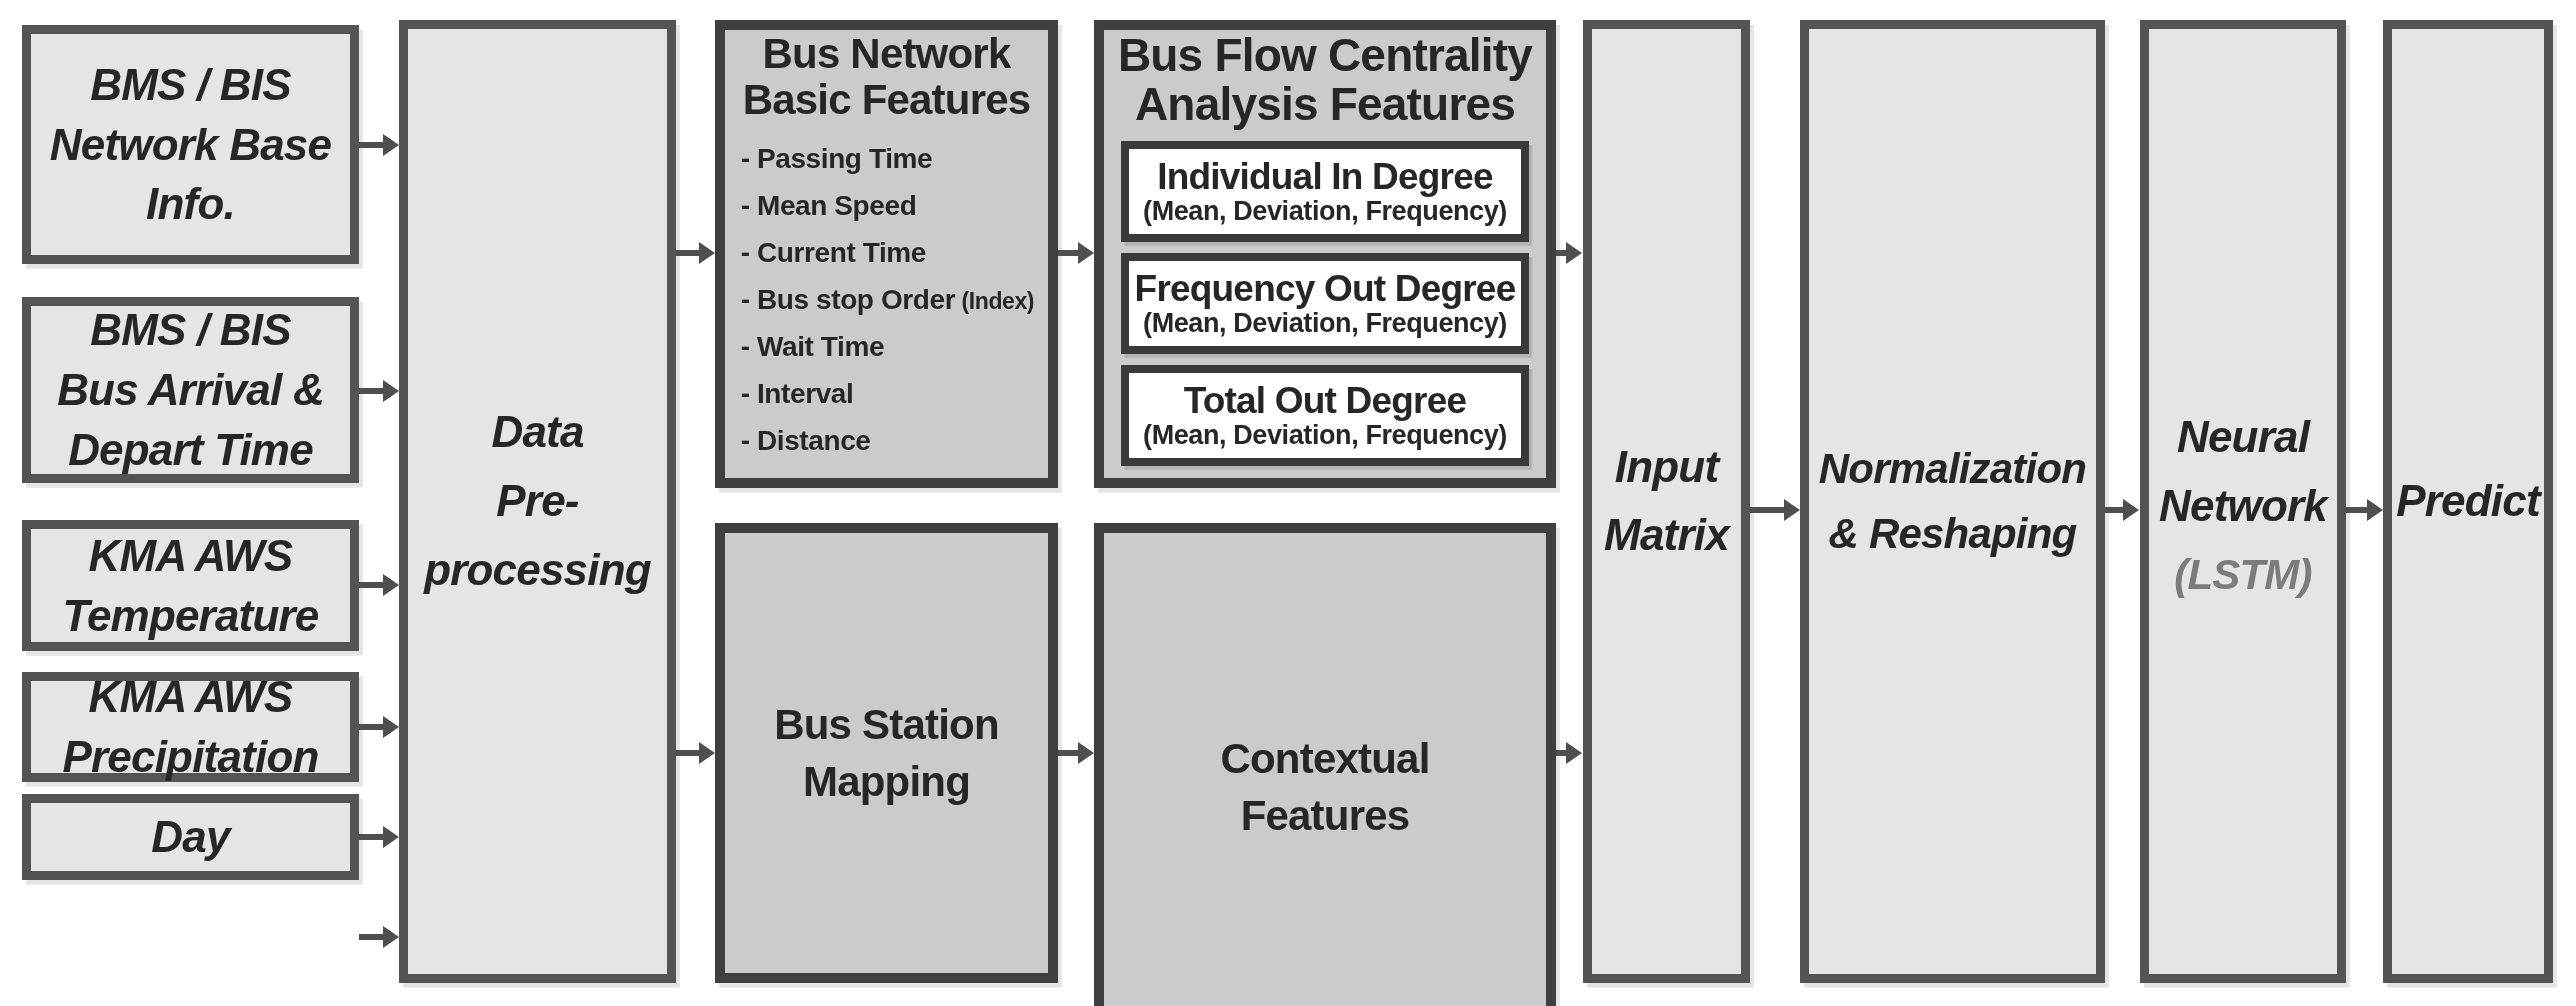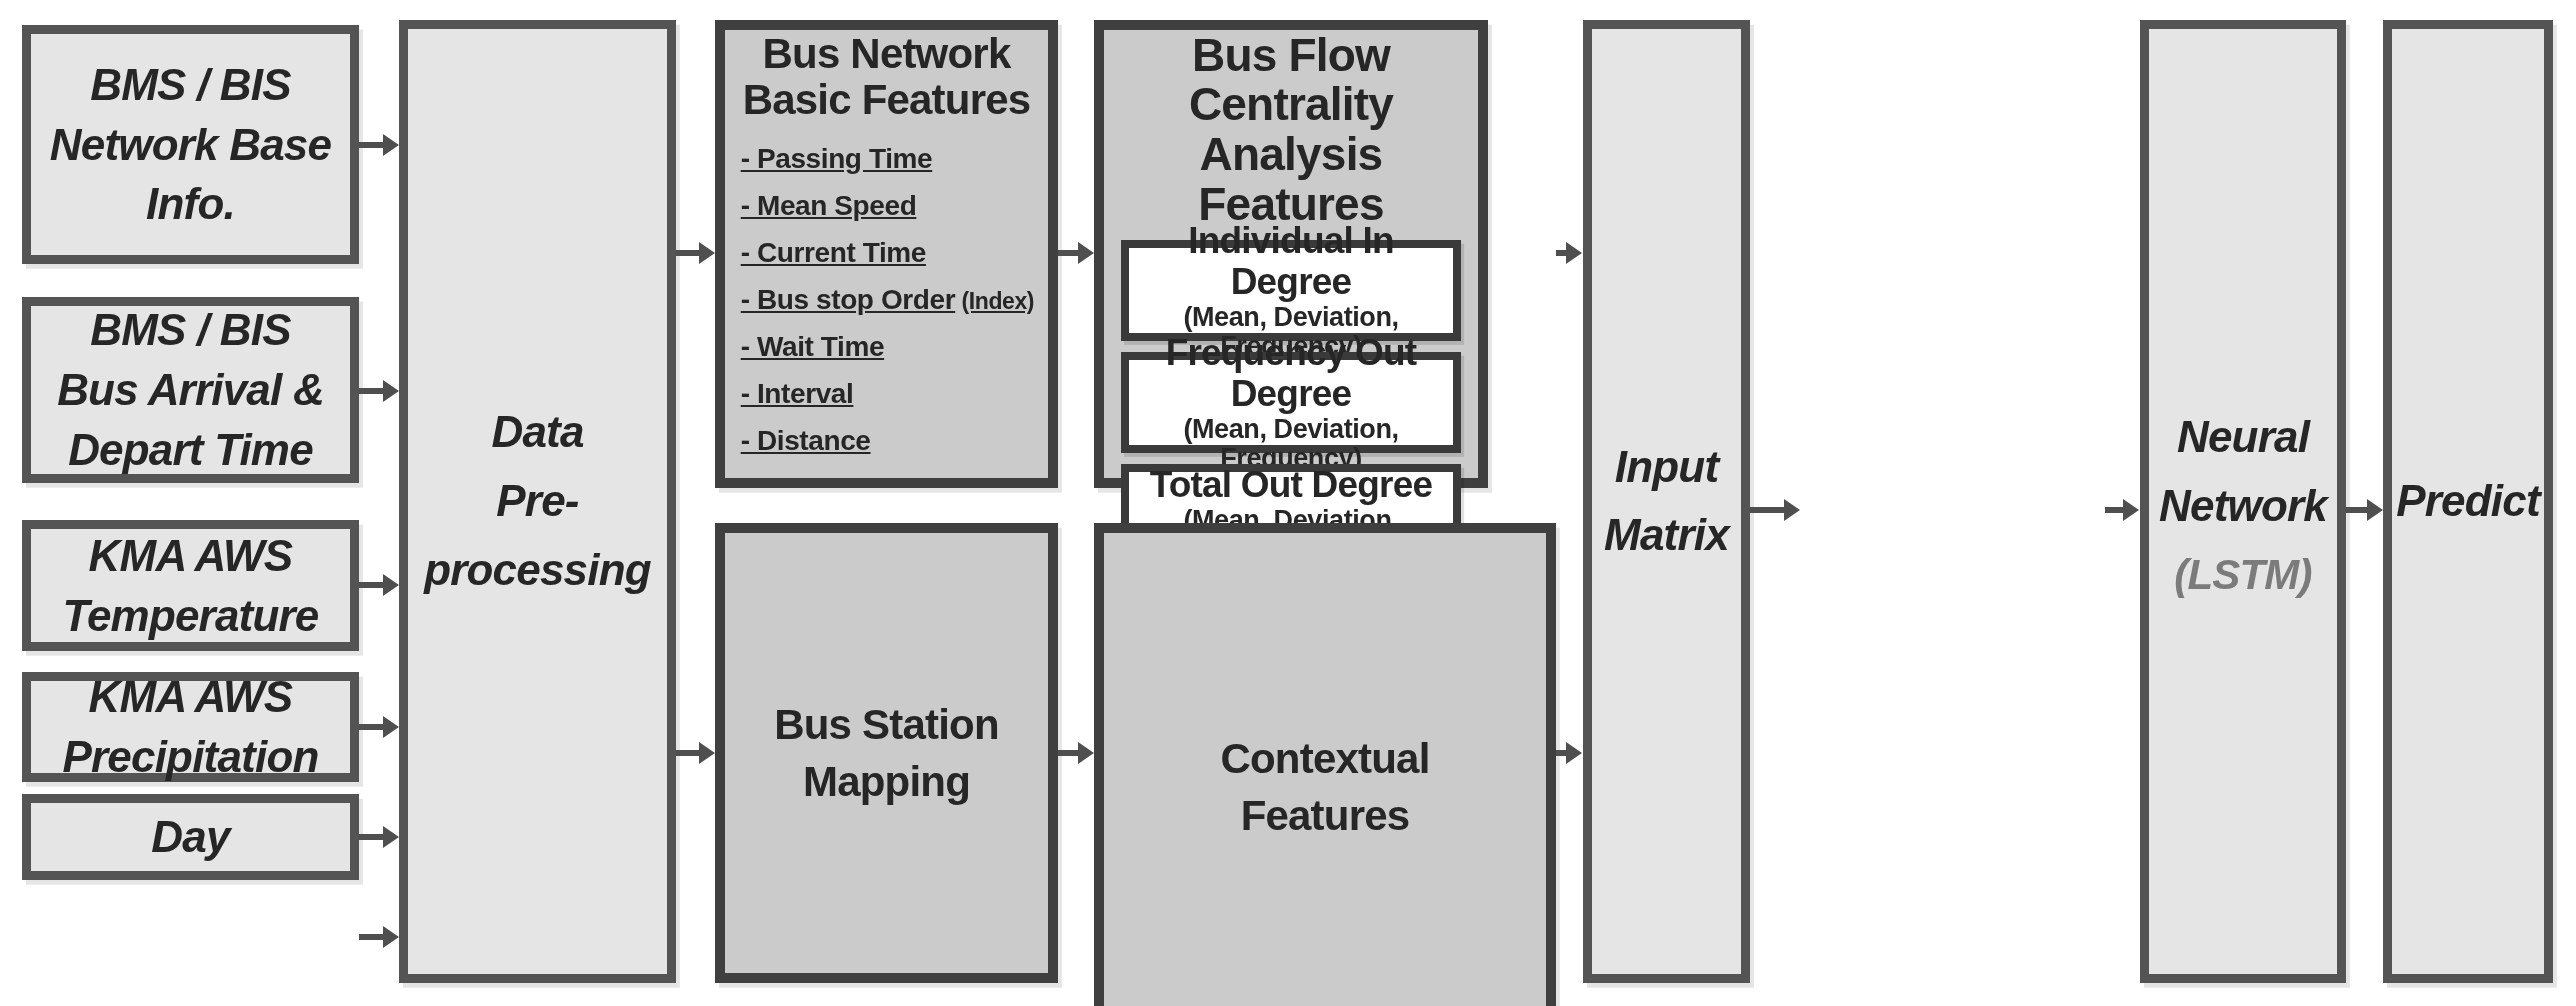--- a/index.html
+++ b/index.html
@@ -64,21 +64,20 @@
     font-size: 42px;
     line-height: 1.1;
     letter-spacing: -0.8px;
     flex: 0 0 auto;
   }
   .feature-list {
     align-self: stretch;
     margin-top: 12.6px;
     padding: 0 11px 0 15.7px;
     text-align: left;
-    text-decoration: underline;
   }
   .feature-item {
     font-size: 28px;
     line-height: 46px;
     letter-spacing: -0.4px;
     white-space: nowrap;
   }
   .feature-note {
     font-size: 23px;
     margin-left: 6.3px;
@@ -177,21 +176,21 @@
       <div class="feature-item"><span>- Interval</span><span class="feature-note"></span></div>
       <div class="feature-item"><span>- Distance</span><span class="feature-note"></span></div>
     </div>
   </div>
 
   <div class="box mid" style="left:715px; top:523px; width:343px; height:460px">
     <div class="lbl lbl-sm">Bus Station
 Mapping</div>
   </div>
 
-  <div class="box mid headbox" style="left:1094px; top:19.7px; width:394px; height:468px">
+  <div class="box mid headbox" style="left:1094px; top:19.7px; width:462px; height:468px">
     <div class="boxtitle centrality-title">Bus Flow Centrality
 Analysis Features</div>
     <div class="centrality-gap"></div>
     <div class="sub-box">
       <div class="sub-main">Individual In Degree</div>
       <div class="sub-detail">(Mean, Deviation, Frequency)</div>
     </div>
     <div class="sub-box">
       <div class="sub-main">Frequency Out Degree</div>
       <div class="sub-detail">(Mean, Deviation, Frequency)</div>
@@ -205,20 +204,24 @@
   <div class="box mid" style="left:1094px; top:523px; width:462px; height:528px">
     <div class="lbl lbl-sm">Contextual
 Features</div>
   </div>
 
   <div class="box light tall" style="left:1583px; top:19.7px; width:167px; height:963px">
     <div class="lbl">Input
 Matrix</div>
   </div>
 
+  <div class="box light tall" style="left:1800px; top:19.7px; width:305px; height:963px">
+    <div class="lbl lbl-sm">Normalization
+&amp; Reshaping</div>
+  </div>
 
   <div class="box light tall" style="left:2140px; top:19.7px; width:206px; height:963px">
     <div class="lbl">Neural
 Network</div>
     <div class="sublabel">(LSTM)</div>
   </div>
 
   <div class="box light tall" style="left:2383px; top:19.7px; width:170px; height:963px">
     <div class="lbl">Predict</div>
   </div>

